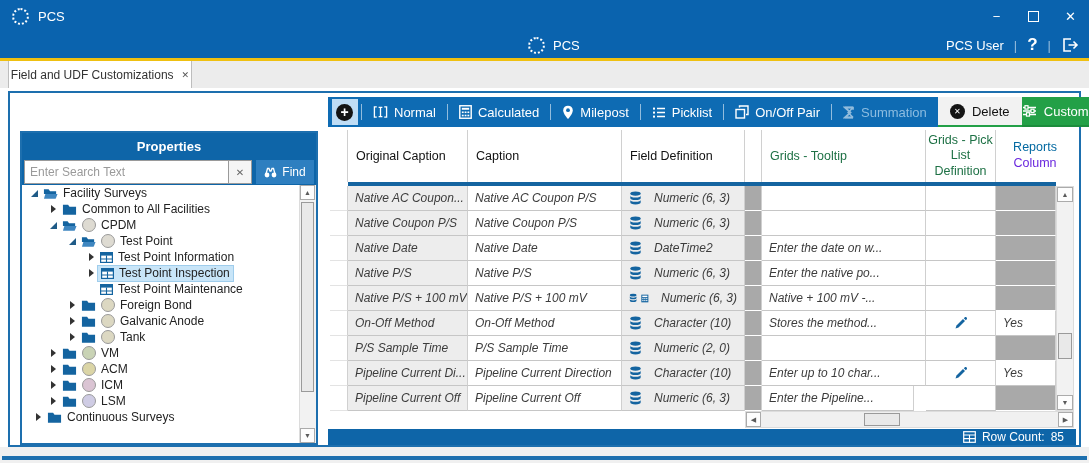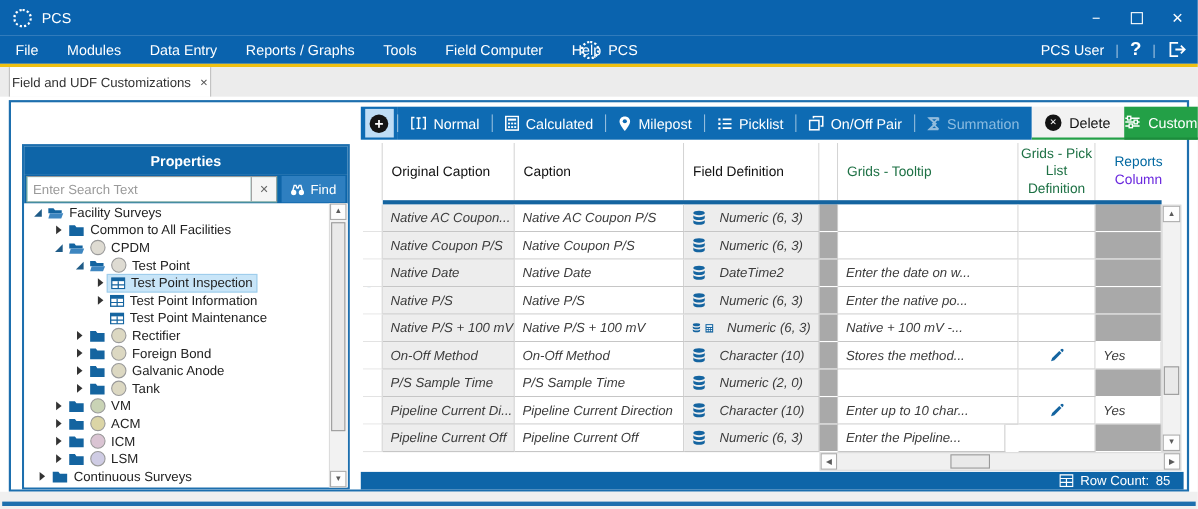--- a/index.html
+++ b/index.html
@@ -101,29 +101,20 @@
     <div class="win-controls">
       <span class="win-btn">−</span>
       <span class="win-btn">
           <span class="maxbox"></span>
         </span>
       <span class="win-btn">✕</span>
     </div>
   </div>
 
   <div class="menubar">
-    <div class="menu-items" id="menu-items">
-        <span class="menu-item">File</span>
-        <span class="menu-item">Modules</span>
-        <span class="menu-item">Data Entry</span>
-        <span class="menu-item">Reports / Graphs</span>
-        <span class="menu-item">Tools</span>
-        <span class="menu-item">Field Computer</span>
-        <span class="menu-item">Help</span>
-      </div>
     <div class="menu-brand">
       <span class="brand-logo"></span>
       <span>PCS</span>
     </div>
     <div class="menu-right">
       <span>PCS User</span>
       <span class="menu-sep">|</span>
       <span class="help-q">?</span>
       <span class="menu-sep">|</span>
       <span>
@@ -293,63 +284,51 @@
                 <path d="M2.5 7 H15.5 L13.5 12 H1z" fill="#3e86c0"></path>
               </svg>
               <span class="circle" style="background:#dedbd2"></span>
               <span>Test Point</span>
             </span>
           </div>
           <div class="tree-item" style="padding-left: 63px;">
             <span class="exp-col">
               <span class="tri-closed"></span>
             </span>
+            <span class="tree-label-box">
+              <svg width="13" height="11" viewBox="0 0 13 11">
+                <rect x="0.6" y="0.6" width="11.8" height="9.8" fill="#fff" stroke="#1464a0" stroke-width="1.2"></rect>
+                <rect x="0.6" y="0.6" width="11.8" height="3" fill="#1464a0"></rect>
+                <path d="M6.5 3.6 V10.4 M0.6 7 H12.4" stroke="#1464a0" stroke-width="1.1"></path>
+              </svg>
+              <span>Test Point Information</span>
+            </span>
+          </div>
+          <div class="tree-item" style="padding-left: 63px;">
+            <span class="exp-col">
+              <span class="tri-closed"></span>
+            </span>
             <span class="tree-label-box sel">
               <svg width="13" height="11" viewBox="0 0 13 11">
                 <rect x="0.6" y="0.6" width="11.8" height="9.8" fill="#fff" stroke="#1464a0" stroke-width="1.2"></rect>
                 <rect x="0.6" y="0.6" width="11.8" height="3" fill="#1464a0"></rect>
                 <path d="M6.5 3.6 V10.4 M0.6 7 H12.4" stroke="#1464a0" stroke-width="1.1"></path>
               </svg>
               <span>Test Point Inspection</span>
             </span>
           </div>
           <div class="tree-item" style="padding-left: 63px;">
-            <span class="exp-col">
-              <span class="tri-closed"></span>
-            </span>
+            <span class="exp-col"></span>
             <span class="tree-label-box">
               <svg width="13" height="11" viewBox="0 0 13 11">
                 <rect x="0.6" y="0.6" width="11.8" height="9.8" fill="#fff" stroke="#1464a0" stroke-width="1.2"></rect>
                 <rect x="0.6" y="0.6" width="11.8" height="3" fill="#1464a0"></rect>
                 <path d="M6.5 3.6 V10.4 M0.6 7 H12.4" stroke="#1464a0" stroke-width="1.1"></path>
               </svg>
-              <span>Test Point Information</span>
-            </span>
-          </div>
-          <div class="tree-item" style="padding-left: 63px;">
-            <span class="exp-col"></span>
-            <span class="tree-label-box">
-              <svg width="13" height="11" viewBox="0 0 13 11">
-                <rect x="0.6" y="0.6" width="11.8" height="9.8" fill="#fff" stroke="#1464a0" stroke-width="1.2"></rect>
-                <rect x="0.6" y="0.6" width="11.8" height="3" fill="#1464a0"></rect>
-                <path d="M6.5 3.6 V10.4 M0.6 7 H12.4" stroke="#1464a0" stroke-width="1.1"></path>
-              </svg>
               <span>Test Point Maintenance</span>
-            </span>
-          </div>
-          <div class="tree-item" style="padding-left: 44px;">
-            <span class="exp-col">
-              <span class="tri-closed"></span>
-            </span>
-            <span class="tree-label-box">
-              <svg width="15" height="13" viewBox="0 0 16 13">
-                <path d="M1 1.5 h5.5 l1.5 2 H15 V12 H1z" fill="#1464a0"></path>
-              </svg>
-              <span class="circle" style="background:#dcd8c2"></span>
-              <span>Rectifier</span>
             </span>
           </div>
           <div class="tree-item" style="padding-left: 44px;">
             <span class="exp-col">
               <span class="tri-closed"></span>
             </span>
             <span class="tree-label-box">
               <svg width="15" height="13" viewBox="0 0 16 13">
                 <path d="M1 1.5 h5.5 l1.5 2 H15 V12 H1z" fill="#1464a0"></path>
               </svg>

